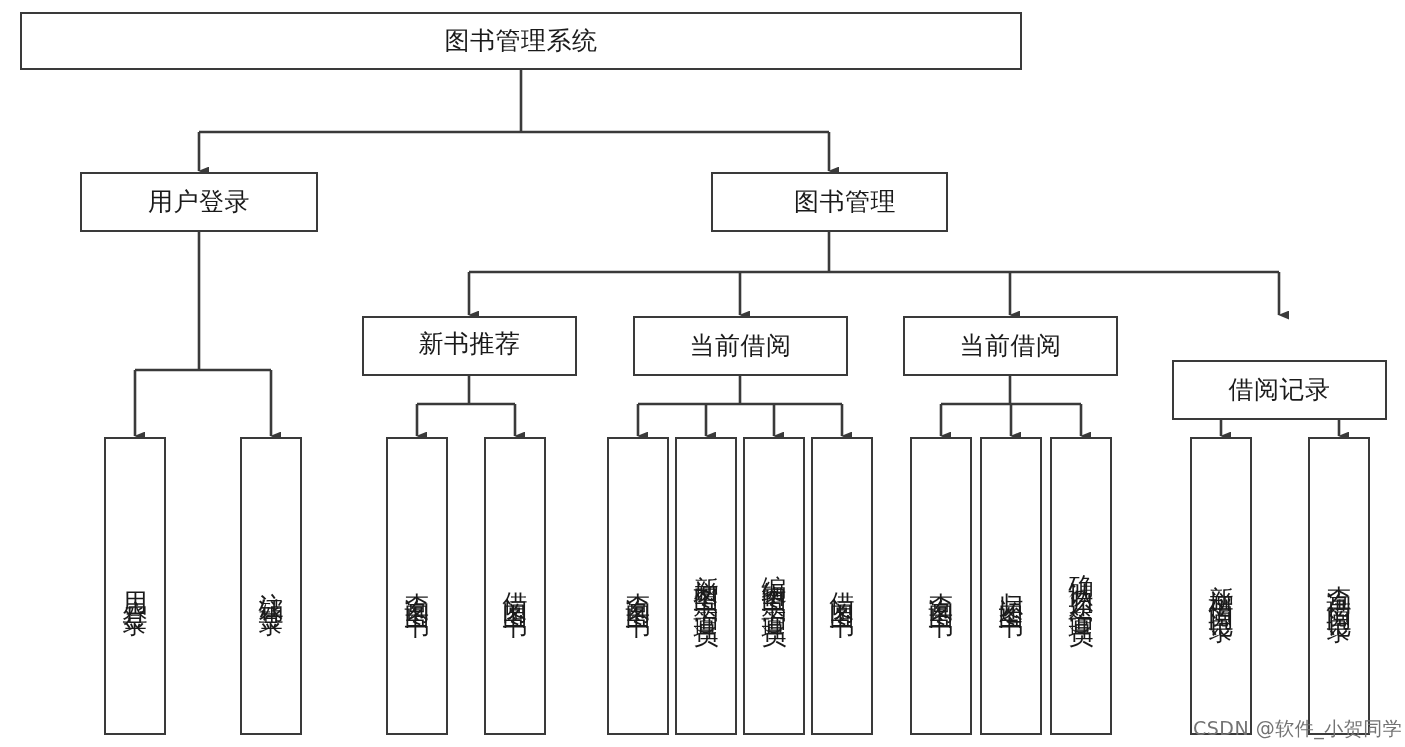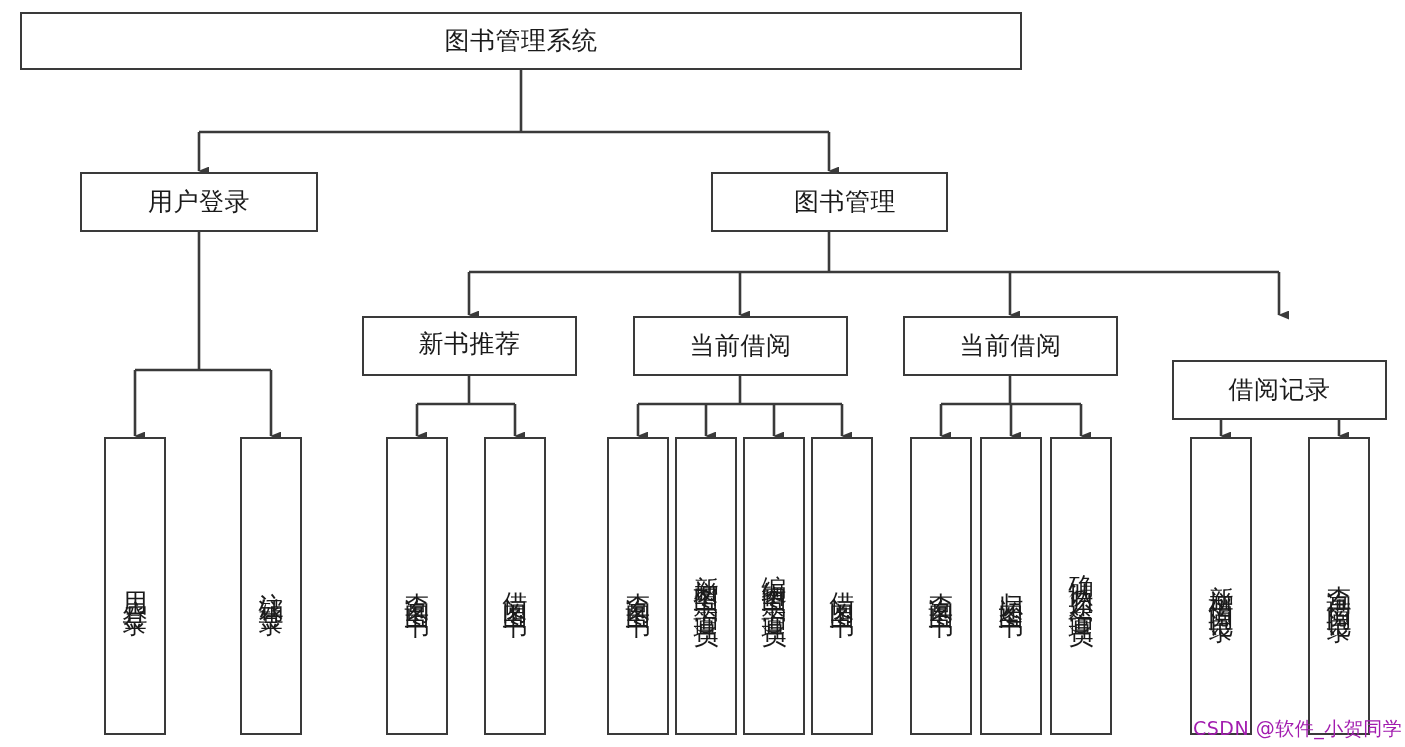--- a/index.html
+++ b/index.html
@@ -52,21 +52,21 @@
     writing-mode: vertical-rl;
     text-orientation: upright;
     letter-spacing: 7px;
     line-height: 1;
   }
   .node-box.root {
     border-width: 2px;
   }
   #watermark {
     position: absolute;
-    color: #a21caf;
+    color: #737373;
     font-size: 19px;
     white-space: nowrap;
     pointer-events: none;
     letter-spacing: 0.5px;
   }
 </style>
 </head>
 <body>
 
 <div id="diagram-root">

